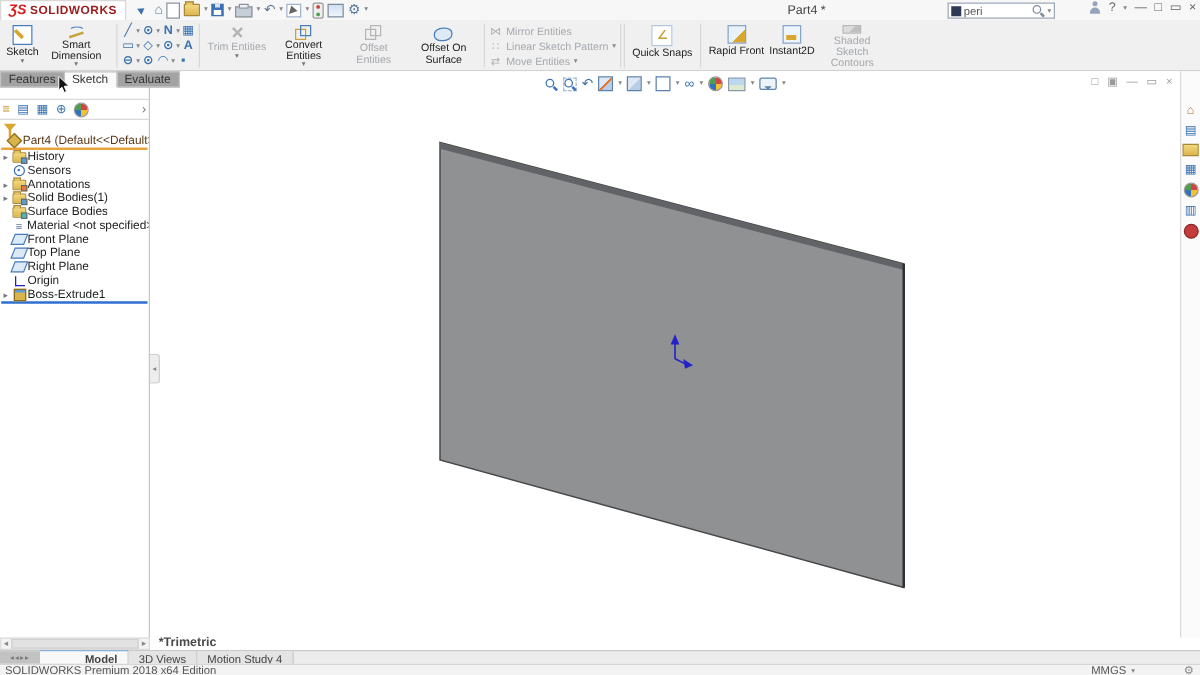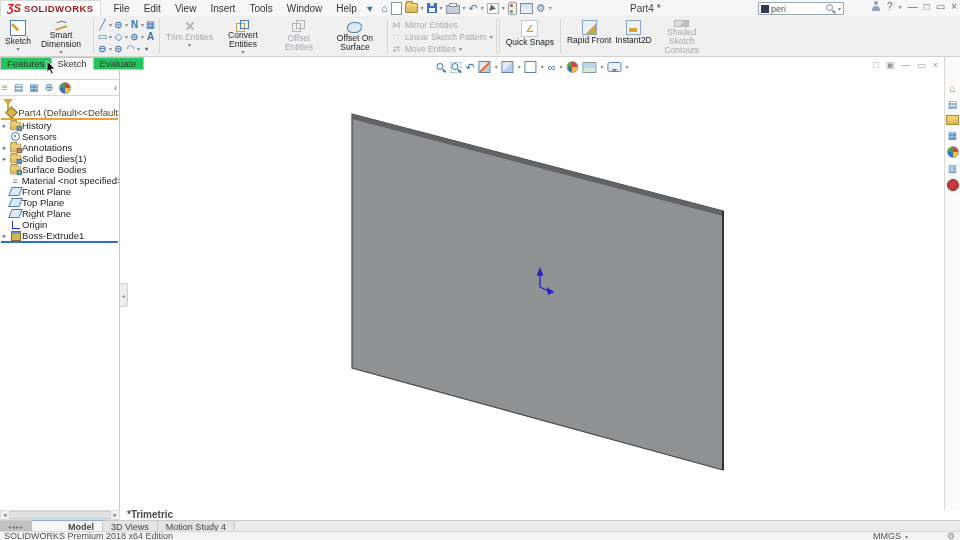--- a/index.html
+++ b/index.html
@@ -87,21 +87,21 @@
   .rep{width:12px;height:12px;position:relative;}
   .rep::after{content:'';position:absolute;left:1px;top:5px;width:10px;height:2.5px;background:#b5b5b5;transform:rotate(-40deg);border-radius:1px;}
   .qsn{width:15px;height:15px;border:1px solid #b5c7de;background:#fff;display:flex;align-items:center;
     justify-content:center;color:#caa23c;font-size:10px;font-weight:bold;}
   .rps{width:13px;height:13px;background:linear-gradient(135deg,#e8f0f8 60%,#d9a62e 60%);border:1px solid #88a5c7;}
   .i2d{width:13px;height:13px;border:1px solid #88a5c7;background:#eef4fb;position:relative;}
   .i2d::after{content:'';position:absolute;left:2px;bottom:2px;width:8px;height:4px;background:#d9a62e;}
   .shc{width:13px;height:13px;border:1px solid #b7b7b7;background:linear-gradient(135deg,#dcdcdc 50%,#bfbfbf 50%);}
   
   .cmdtabs{position:absolute;left:0;top:57px;height:13px;display:flex;font-size:9.5px;color:#333;z-index:5;}
-  .ctab{padding:0 6px;background:#22c55e;border:1px solid #c2c2c2;border-left:none;line-height:11px;}
+  .ctab{padding:0 6px;background:#a3a3a3;border:1px solid #c2c2c2;border-left:none;line-height:11px;}
   .ctab:first-child{border-left:1px solid #c2c2c2;}
   .ctab.active{background:#fafafa;border-bottom-color:#fafafa;}
   
   .lpanel{position:absolute;left:0;top:70px;width:120px;height:440px;background:#fff;
     border-right:1px solid #c7c7c7;box-sizing:border-box;}
   .ptabs{display:flex;align-items:center;height:15px;margin-top:9px;border-top:1px solid #d9d9d9;
     border-bottom:1px solid #d9d9d9;padding-left:2px;gap:6px;font-size:10px;}
   .ptabs .pg{color:#3a72b0;}
   .ptabs .pg.gold{color:#c8952a;}
   .ball{width:10px;height:10px;border-radius:50%;border:1px solid #999;
@@ -172,29 +172,20 @@
   .mcursor{position:absolute;left:46px;top:61px;z-index:50;}
 </style>
 </head>
 <body>
 
 <div class="titlebar">
   <div class="logo">
     <span class="ds">ƷS</span>
     <span class="lw">SOLIDWORKS</span>
   </div>
-  <div class="menus">
-    <span>File</span>
-    <span>Edit</span>
-    <span>View</span>
-    <span>Insert</span>
-    <span>Tools</span>
-    <span>Window</span>
-    <span>Help</span>
-  </div>
   <span class="pin"></span>
   <div class="qat">
     <span class="g">⌂</span>
     <span class="doc"></span>
     <span class="fold"></span>
     <span class="drop">▾</span>
     <span class="sv"></span>
     <span class="drop">▾</span>
     <span class="pr"></span>
     <span class="drop">▾</span>

